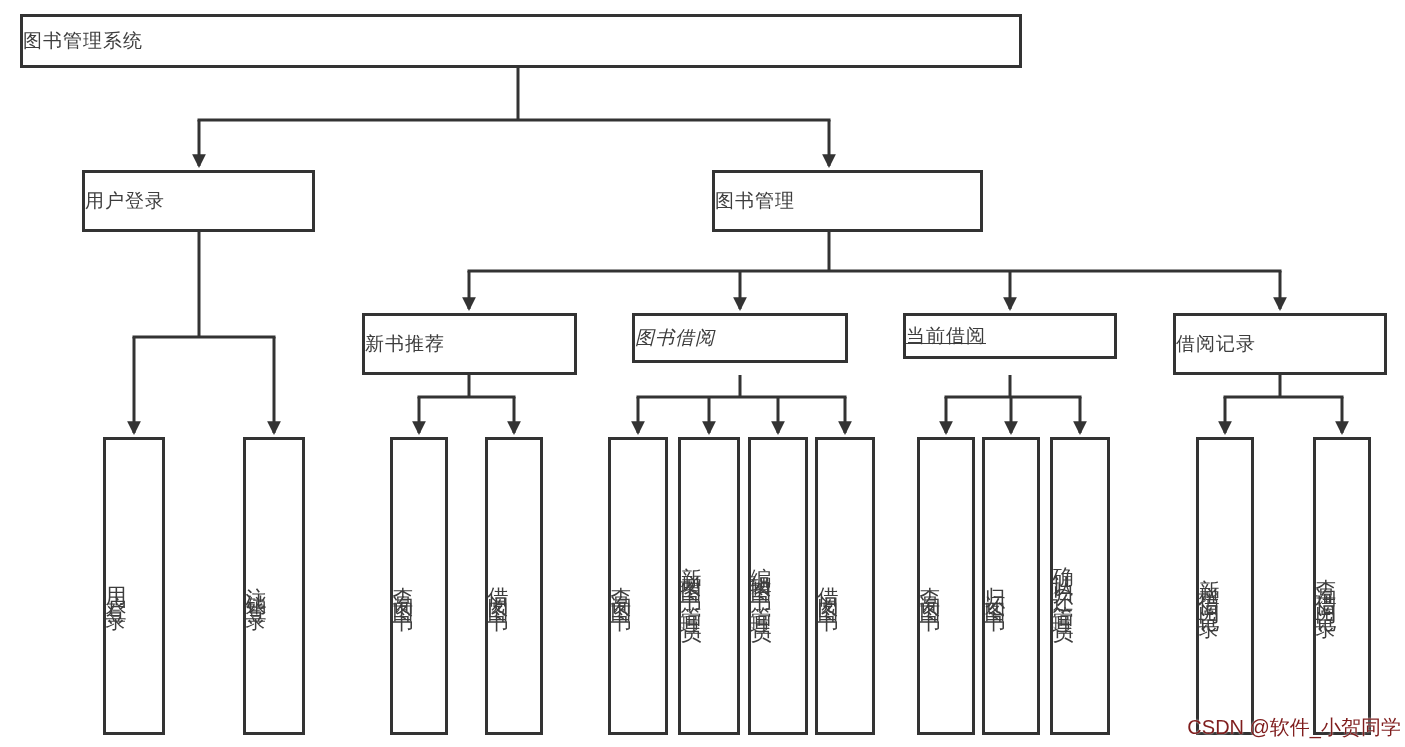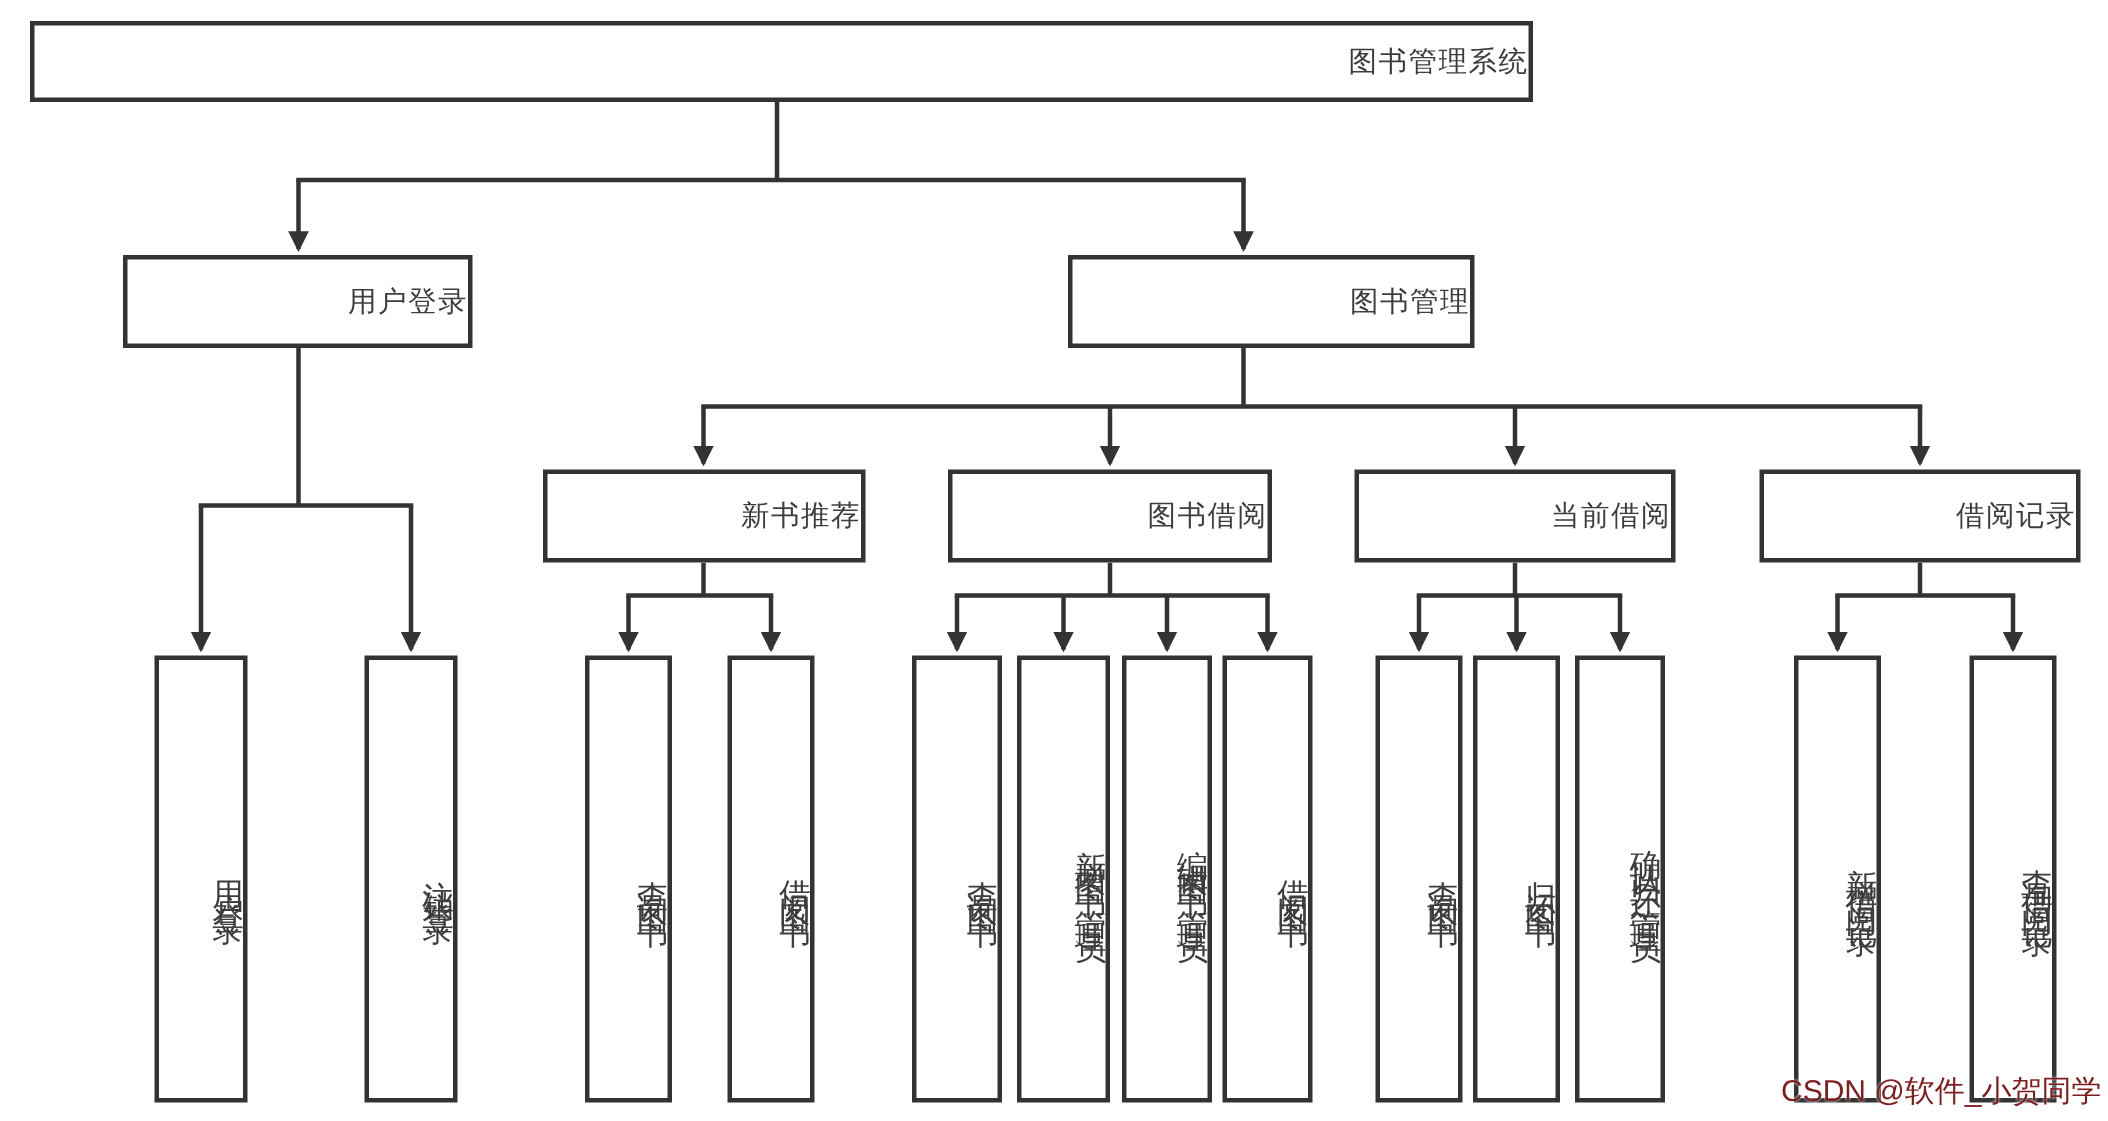--- a/index.html
+++ b/index.html
@@ -9,21 +9,21 @@
     background:#ffffff;
     font-family:"Liberation Sans","DejaVu Sans",sans-serif;
     overflow:hidden;
   }
   .wires{position:absolute;left:0;top:0;width:1405px;height:747px;pointer-events:none;}
   .box{
     position:absolute;
     box-sizing:border-box;
     border:3px solid #333333;
     background:#ffffff;
-    display:flex;align-items:center;justify-content:flex-end;
+    display:flex;align-items:center;justify-content:flex-start;
     color:#3d3d3d;
   }
   .hlabel{font-size:19px;letter-spacing:1px;white-space:nowrap;}
   .leaf{top:437px;height:298px;}
   .vlabel{
     writing-mode:vertical-rl;
     text-orientation:mixed;
     font-size:21px;
     letter-spacing:8px;
     line-height:1;
@@ -100,24 +100,24 @@
   <div class="box" style="left:82px;top:170px;width:233px;height:62px;">
     <span class="hlabel">用户登录</span>
   </div>
   <div class="box" style="left:712px;top:170px;width:271px;height:62px;">
     <span class="hlabel">图书管理</span>
   </div>
 
   <div class="box" style="left:362px;top:313px;width:215px;height:62px;font-family:Liberation Mono, monospace;">
     <span class="hlabel">新书推荐</span>
   </div>
-  <div class="box" style="left:632px;top:313px;width:216px;height:62px;">
+  <div class="box" style="left:632px;top:313px;width:216px;height:50px;font-style:italic;">
     <span class="hlabel">图书借阅</span>
   </div>
-  <div class="box" style="left:903px;top:313px;width:214px;height:62px;">
+  <div class="box" style="left:903px;top:313px;width:214px;height:46px;text-decoration:underline;">
     <span class="hlabel">当前借阅</span>
   </div>
   <div class="box" style="left:1173px;top:313px;width:214px;height:62px;">
     <span class="hlabel">借阅记录</span>
   </div>
 
   <div class="box leaf" style="left:103px;width:62px;">
     <span class="vlabel">用户登录</span>
   </div>
   <div class="box leaf" style="left:243px;width:62px;">

